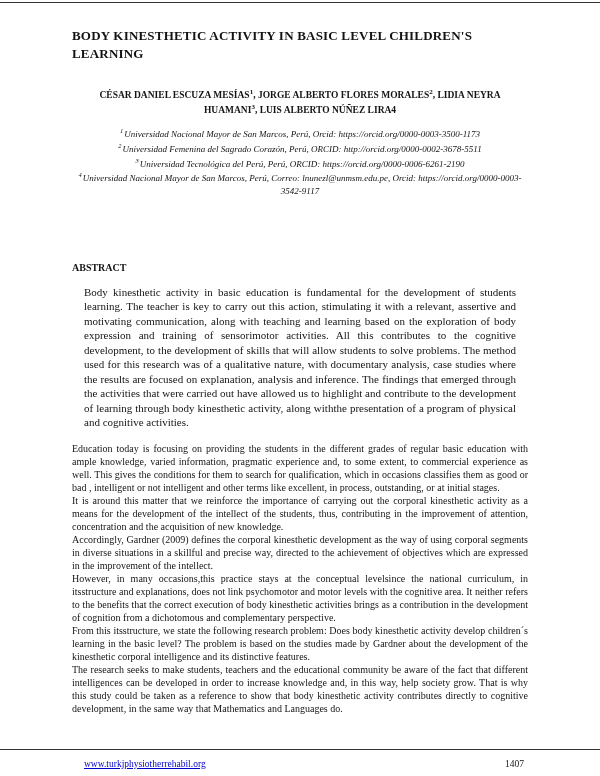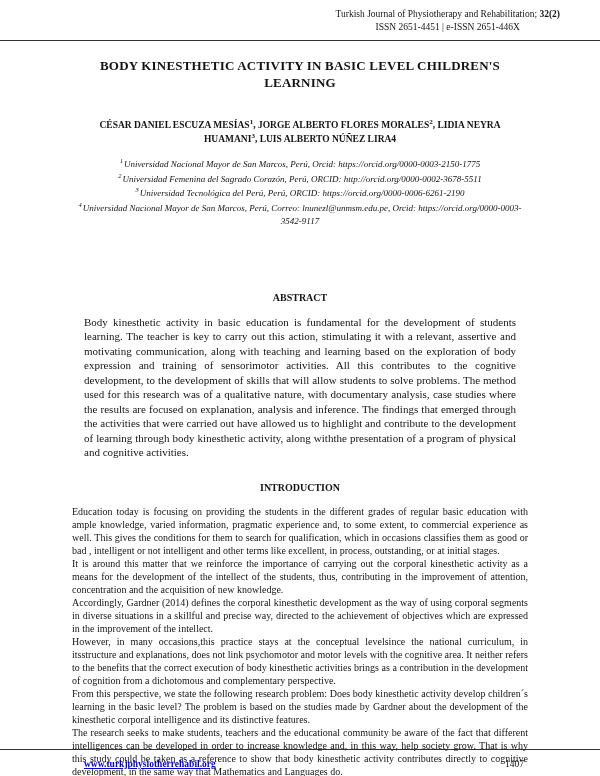--- a/index.html
+++ b/index.html
@@ -25,22 +25,22 @@
     line-height: 1.35;
   }
   .journal-issue { font-weight: bold; }
   .rule {
     border: 0;
     border-top: 1px solid #333;
     margin: 2px 0 0 0;
     width: 100%;
   }
   .paper-title {
-    margin: 16px 72px 0 72px;
-    text-align: center;
+    margin: 24px 72px 0 72px;
+    text-align: left;
     font-weight: bold;
     font-size: 13px;
     line-height: 1.35;
     letter-spacing: 0.2px;
   }
   .authors {
     margin: 26px 80px 0 80px;
     text-align: center;
     font-weight: bold;
     font-size: 9.5px;
@@ -50,21 +50,21 @@
   .affiliations {
     margin: 9px 78px 0 78px;
     text-align: center;
     font-style: italic;
     font-size: 9px;
     line-height: 1.42;
   }
   .affiliations sup { font-size: 6.5px; margin-right: 1px; }
   .section-heading {
     margin: 64px 72px 0 72px;
-    text-align: center;
+    text-align: left;
     font-weight: bold;
     font-size: 10px;
   }
   .section-heading.intro { margin-top: 22px; }
   .abstract-body {
     margin: 12px 84px 0 84px;
     font-size: 11px;
     line-height: 1.32;
     text-align: justify;
   }
@@ -89,65 +89,58 @@
     left: 84px;
     right: 76px;
     bottom: 7px;
     display: flex;
     justify-content: space-between;
     align-items: baseline;
     font-size: 9.5px;
   }
   .footer-link {
     color: #0000cc;
-    font-weight: bold;
+    font-weight: normal;
     text-decoration: underline;
     cursor: pointer;
   }
   .page-number { color: #141414; }
 </style>
 </head>
 <body>
 
 <div class="page">
 
-  <div class="journal-header">
-    <div class="inner">
-      <div><span>Turkish Journal of Physiotherapy and Rehabilitation;</span> <span class="journal-issue">32(2)</span></div>
-      <div>ISSN 2651-4451 | e-ISSN 2651-446X</div>
-    </div>
-  </div>
 
   <hr class="rule">
 
   <h1 class="paper-title">BODY KINESTHETIC ACTIVITY IN BASIC LEVEL CHILDREN'S LEARNING</h1>
 
   <div class="authors">
     <span>CÉSAR DANIEL ESCUZA MESÍAS</span><sup>1</sup><span>, JORGE ALBERTO FLORES MORALES</span><sup>2</sup><span>, LIDIA NEYRA HUAMANI</span><sup>3</sup><span>, LUIS ALBERTO NÚÑEZ LIRA4</span><sup></sup>
   </div>
 
   <div class="affiliations">
-    <div><sup>1</sup><span>Universidad Nacional Mayor de San Marcos, Perú, Orcid: https://orcid.org/0000-0003-2150-1775</span></div>
+    <div><sup>1</sup><span>Universidad Nacional Mayor de San Marcos, Perú, Orcid: https://orcid.org/0000-0003-3500-1173</span></div>
     <div><sup>2</sup><span>Universidad Femenina del Sagrado Corazón, Perú, ORCID: http://orcid.org/0000-0002-3678-5511</span></div>
     <div><sup>3</sup><span>Universidad Tecnológica del Perú, Perú, ORCID: https://orcid.org/0000-0006-6261-2190</span></div>
     <div><sup>4</sup><span>Universidad Nacional Mayor de San Marcos, Perú, Correo: lnunezl@unmsm.edu.pe, Orcid: https://orcid.org/0000-0003-3542-9117</span></div>
   </div>
 
   <h2 class="section-heading">ABSTRACT</h2>
 
   <p class="abstract-body">Body kinesthetic activity in basic education is fundamental for the development of students learning. The teacher is key to carry out this action, stimulating it with a relevant, assertive and motivating communication, along with teaching and learning based on the exploration of body expression and training of sensorimotor activities. All this contributes to the cognitive development, to the development of skills that will allow students to solve problems. The method used for this research was of a qualitative nature, with documentary analysis, case studies where the results are focused on explanation, analysis and inference. The findings that emerged through the activities that were carried out have allowed us to highlight and contribute to the development of learning through body kinesthetic activity, along withthe presentation of a program of physical and cognitive activities.</p>
 
-  <h2 class="section-heading intro">INTRODUCTION</h2>
 
   <div class="intro-body">
     <p>Education today is focusing on providing the students in the different grades of regular basic education with ample knowledge, varied information, pragmatic experience and, to some extent, to commercial experience as well. This gives the conditions for them to search for qualification, which in occasions classifies them as good or bad , intelligent or not intelligent and other terms like excellent, in process, outstanding, or at initial stages.</p>
     <p>It is around this matter that we reinforce the importance of carrying out the corporal kinesthetic activity as a means for the development of the intellect of the students, thus, contributing in the improvement of attention, concentration and the acquisition of new knowledge.</p>
-    <p>Accordingly, Gardner (2014) defines the corporal kinesthetic development as the way of using corporal segments in diverse situations in a skillful and precise way, directed to the achievement of objectives which are expressed in the improvement of the intellect.</p>
+    <p>Accordingly, Gardner (2009) defines the corporal kinesthetic development as the way of using corporal segments in diverse situations in a skillful and precise way, directed to the achievement of objectives which are expressed in the improvement of the intellect.</p>
     <p>However, in many occasions,this practice stays at the conceptual levelsince the national curriculum, in itsstructure and explanations, does not link psychomotor and motor levels with the cognitive area. It neither refers to the benefits that the correct execution of body kinesthetic activities brings as a contribution in the development of cognition from a dichotomous and complementary perspective.</p>
-    <p>From this perspective, we state the following research problem: Does body kinesthetic activity develop children´s learning in the basic level? The problem is based on the studies made by Gardner about the development of the kinesthetic corporal intelligence and its distinctive features.</p>
+    <p>From this itsstructure, we state the following research problem: Does body kinesthetic activity develop children´s learning in the basic level? The problem is based on the studies made by Gardner about the development of the kinesthetic corporal intelligence and its distinctive features.</p>
     <p>The research seeks to make students, teachers and the educational community be aware of the fact that different intelligences can be developed in order to increase knowledge and, in this way, help society grow. That is why this study could be taken as a reference to show that body kinesthetic activity contributes directly to cognitive development, in the same way that Mathematics and Languages do.</p>
   </div>
 
   <hr class="footer-rule">
 
   <div class="footer">
     <a class="footer-link">www.turkjphysiotherrehabil.org</a>
     <span class="page-number">1407</span>
   </div>
 

